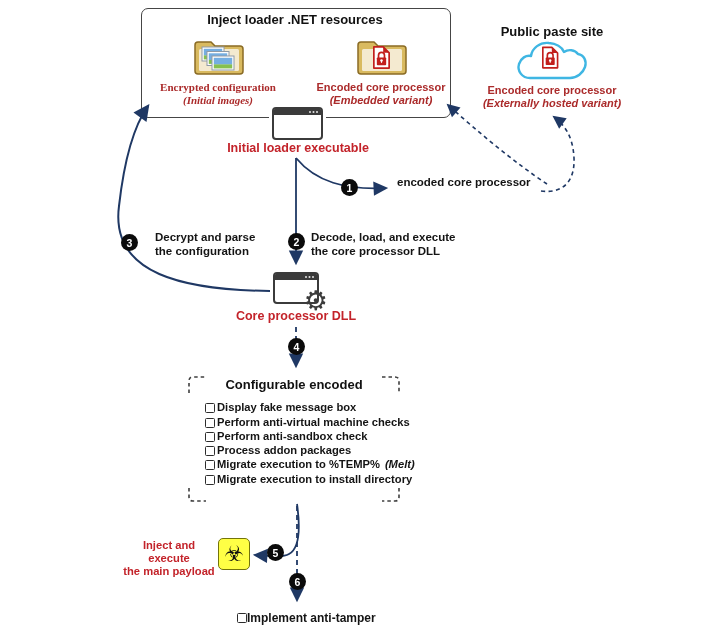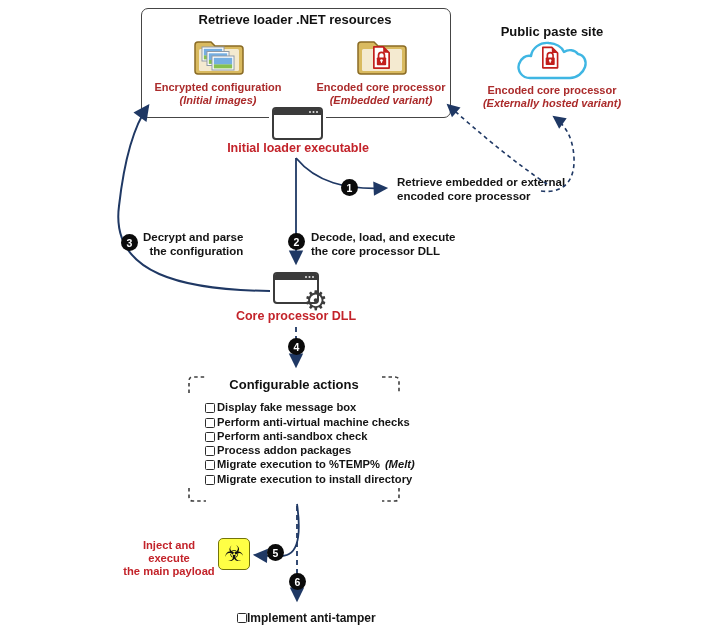--- a/index.html
+++ b/index.html
@@ -75,21 +75,21 @@
 
     <g stroke="#3f3f3f" stroke-width="1.6" stroke-dasharray="3.5 3" fill="none">
       <path d="M189,393 L189,381 Q189,377 193,377 L206,377"></path>
       <path d="M382,377 L395,377 Q399,377 399,381 L399,393"></path>
       <path d="M189,488 L189,497 Q189,501 193,501 L206,501"></path>
       <path d="M399,488 L399,497 Q399,501 395,501 L382,501"></path>
     </g>
   </svg>
 
   <div class="abs loaderbox"></div>
-  <div class="abs boxtitle">Retrieve loader .NET resources</div>
+  <div class="abs boxtitle">Inject loader .NET resources</div>
 
   <svg class="abs z2" style="left:193px;top:33px;" width="52" height="45" viewBox="0 0 52 45">
     <path d="M2,12 q0,-3 3,-3 h13 l4,4 h25 q3,0 3,3 v22 q0,3 -3,3 H5 q-3,0 -3,-3 z" fill="#d9ba60" stroke="#8a6b24" stroke-width="1.5"></path>
     <rect x="6" y="16" width="40" height="22" rx="1.5" fill="#f4ead0"></rect>
     <g>
       <g transform="translate(9,14)">
         <rect width="22" height="14" fill="#fdfdfd" stroke="#8f9aa6"></rect>
         <rect x="1.8" y="1.8" width="18.4" height="6.8" fill="#74aee2"></rect>
         <rect x="1.8" y="8.4" width="18.4" height="4" fill="#86c04f"></rect>
       </g>
@@ -98,21 +98,21 @@
         <rect x="1.8" y="1.8" width="18.4" height="6.8" fill="#74aee2"></rect>
         <rect x="1.8" y="8.4" width="18.4" height="4" fill="#86c04f"></rect>
       </g>
       <g transform="translate(19,23)">
         <rect width="22" height="14" fill="#fdfdfd" stroke="#8f9aa6"></rect>
         <rect x="1.8" y="1.8" width="18.4" height="6.8" fill="#74aee2"></rect>
         <rect x="1.8" y="8.4" width="18.4" height="4" fill="#86c04f"></rect>
       </g>
     </g>
   </svg>
-  <div class="abs redlbl" style="left:148px;top:81px;width:140px;">
+  <div class="abs redlbl" style="left:148px;top:81px;width:140px;font-family:Liberation Serif, serif;">
     <div>Encrypted configuration</div>
     <em>(Initial images)</em>
   </div>
 
   <svg class="abs z2" style="left:356px;top:33px;" width="52" height="45" viewBox="0 0 52 45">
     <path d="M2,12 q0,-3 3,-3 h13 l4,4 h25 q3,0 3,3 v22 q0,3 -3,3 H5 q-3,0 -3,-3 z" fill="#d9ba60" stroke="#8a6b24" stroke-width="1.5"></path>
     <rect x="6" y="16" width="40" height="22" rx="1.5" fill="#f4ead0"></rect>
     <g transform="translate(17,13) scale(0.85)">
       <path d="M1,1 h11 l7,7 v18 h-18 z" fill="#fff" stroke="#c21f1c" stroke-width="2" stroke-linejoin="round"></path>
       <path d="M12,1 l7,7 h-7 z" fill="#c21f1c"></path>
@@ -146,48 +146,47 @@
   </div>
 
   <div class="win" style="left:272px;top:107px;width:47px;height:29px;">
     <div class="winbar">
         <span class="windots"></span>
       </div>
   </div>
   <div class="abs redmain" style="left:216px;top:141px;width:164px;">Initial loader executable</div>
 
   <div class="abs blkbold" style="left:397px;top:175px;">
-    <div>Retrieve embedded or external</div>
     <div>encoded core processor</div>
   </div>
   <div class="abs blkbold" style="left:311px;top:230px;">
     <div>Decode, load, and execute</div>
     <div>the core processor DLL</div>
   </div>
-  <div class="abs blkbold" style="left:143px;top:230px;text-align:right;">
+  <div class="abs blkbold" style="left:155px;top:230px;">
     <div>Decrypt and parse</div>
     <div>the configuration</div>
   </div>
 
   <div class="circ" style="left:341px;top:179px;">1</div>
   <div class="circ" style="left:288px;top:233px;">2</div>
   <div class="circ" style="left:121px;top:234px;">3</div>
   <div class="circ" style="left:288px;top:338px;">4</div>
   <div class="circ" style="left:267px;top:544px;">5</div>
   <div class="circ" style="left:289px;top:573px;">6</div>
 
   <div class="win" style="left:273px;top:272px;width:42px;height:28px;">
     <div class="winbar">
         <span class="windots"></span>
       </div>
     <span class="gear">⚙</span>
   </div>
   <div class="abs redmain" style="left:221px;top:309px;width:150px;">Core processor DLL</div>
 
-  <div class="abs bigblk" style="left:189px;top:377px;width:210px;">Configurable actions</div>
+  <div class="abs bigblk" style="left:189px;top:377px;width:210px;">Configurable encoded</div>
   <ul class="abs actlist z2">
     <li>
         <span class="chk"></span>
         <span>Display fake message box</span>
         <em></em>
       </li>
     <li>
         <span class="chk"></span>
         <span>Perform anti-virtual machine checks</span>
         <em></em>

